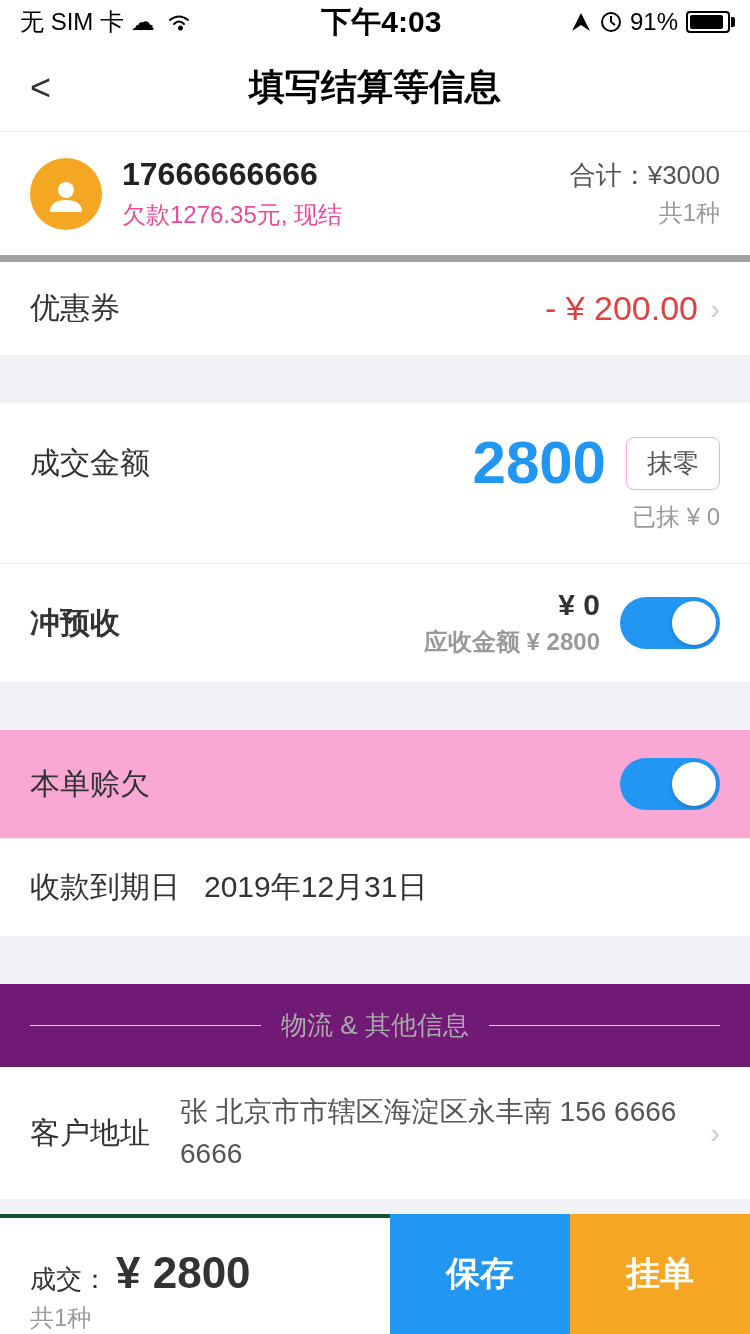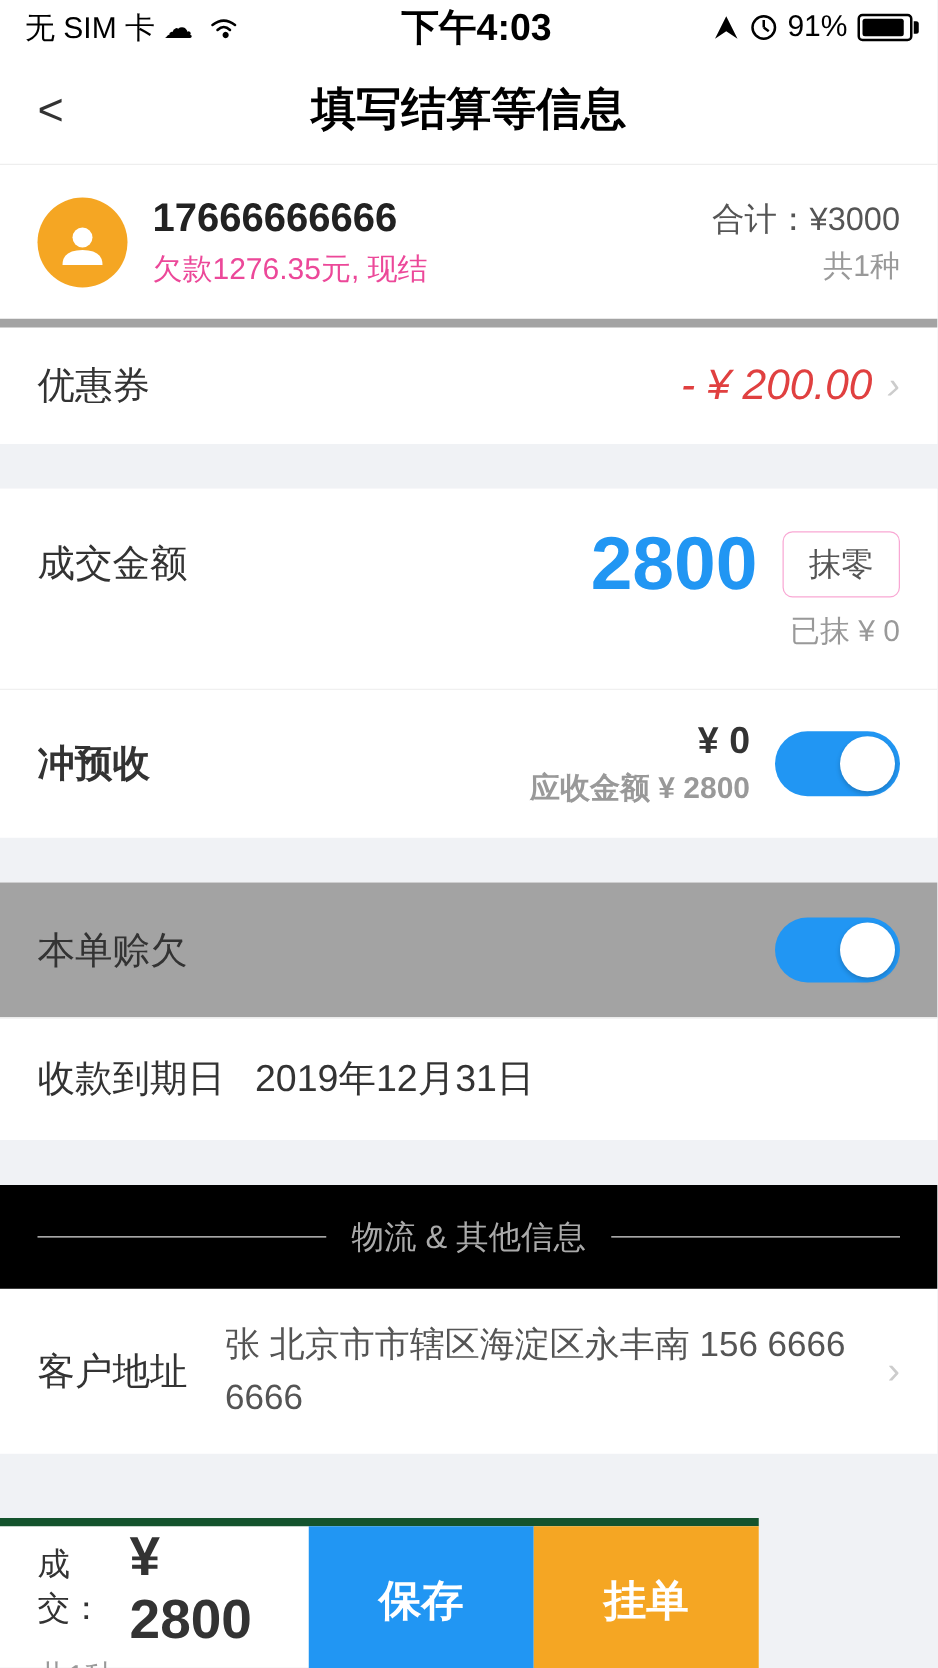--- a/index.html
+++ b/index.html
@@ -75,21 +75,21 @@
       left: 50%;
       transform: translateX(-50%);
       font-size: 36px;
       font-weight: 600;
       color: #000;
     }
 
     
     .card {
       background: #fff;
-      margin-bottom: 20px;
+      margin-bottom: 32px;
     }
 
     
     .customer-row {
       background: #fff;
       padding: 24px 30px;
       display: flex;
       align-items: center;
       justify-content: space-between;
     }
@@ -111,21 +111,21 @@
     
     .coupon-row {
       background: #fff;
       padding: 26px 30px;
       display: flex;
       align-items: center;
       justify-content: space-between;
       border-top: 7px solid #a3a3a3;
     }
     .coupon-label { font-size: 30px; color: #333; }
-    .coupon-right { display: flex; align-items: center; gap: 12px; font-style: italic; }
+    .coupon-right { display: flex; align-items: center; gap: 12px; }
     .coupon-discount { font-size: 34px; color: #e04040; font-weight: 500; }
     .coupon-desc { font-size: 24px; color: #999; text-align: right; margin-top: 4px; }
     .chevron-right {
       font-size: 30px;
       color: #ccc;
     }
 
     
     .separator { height: 16px; background: #f0f2f5; }
 
@@ -185,21 +185,21 @@
       border-radius: 50%;
       background: #fff;
       position: absolute;
       top: 4px;
       right: 4px;
       box-shadow: 0 2px 4px rgba(0,0,0,0.2);
     }
 
     
     .debt-row {
-      background: #a3a3a3;
+      background: #f9a8d4;
       padding: 28px 30px;
       display: flex;
       align-items: center;
       justify-content: space-between;
     }
     .debt-label { font-size: 30px; color: #333; }
 
     
     .due-row {
       background: #fff;
@@ -207,21 +207,21 @@
       display: flex;
       align-items: center;
       gap: 24px;
       border-top: 1px solid #f0f0f0;
     }
     .due-label { font-size: 30px; color: #333; }
     .due-date { font-size: 30px; color: #333; }
 
     
     .section-divider {
-      background: #000000;
+      background: #701a75;
       display: flex;
       align-items: center;
       justify-content: flex-start;
       padding: 24px 30px;
       position: relative;
     }
     .section-divider-text {
       font-size: 26px;
       color: #aaa;
       z-index: 1;
@@ -256,26 +256,26 @@
     }
 
     
     .bottom-spacer { height: 140px; background: #f0f2f5; }
 
     
     .footer {
       position: fixed;
       bottom: 0;
       left: 0;
-      width: 607px;
+      width: 750px;
       height: 120px;
       background: #fff;
       display: flex;
-      align-items: flex-start;
-      border-top: 7px solid #14532d;
+      align-items: flex-end;
+      border-top: 4px solid #14532d;
     }
     .footer-info {
       padding: 0 30px;
       flex: 1;
     }
     .footer-total-row { display: flex; align-items: baseline; gap: 8px; }
     .footer-label { font-size: 26px; color: #333; }
     .footer-amount { font-size: 44px; color: #333; font-weight: 600; }
     .footer-count { font-size: 24px; color: #999; margin-top: 4px; }
     .footer-btn {

